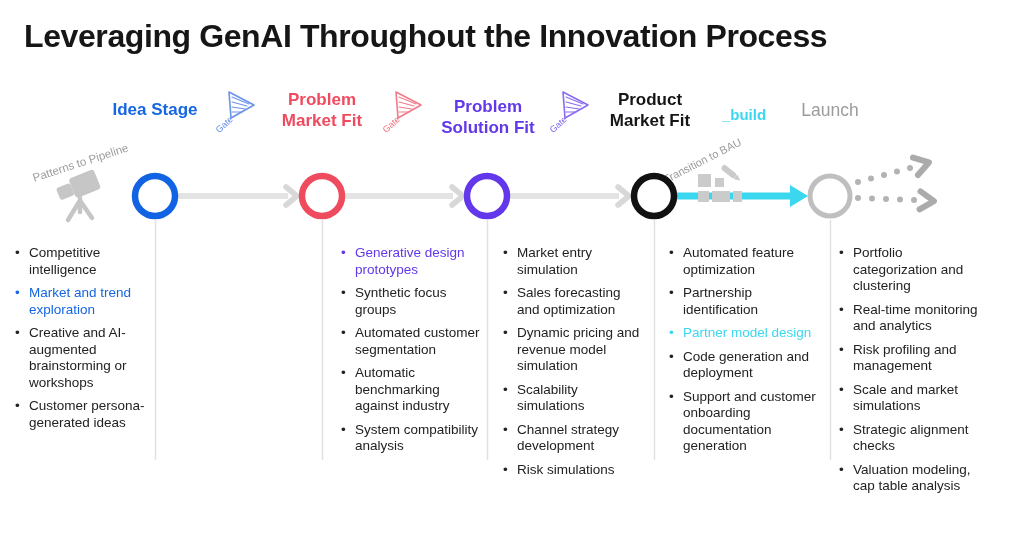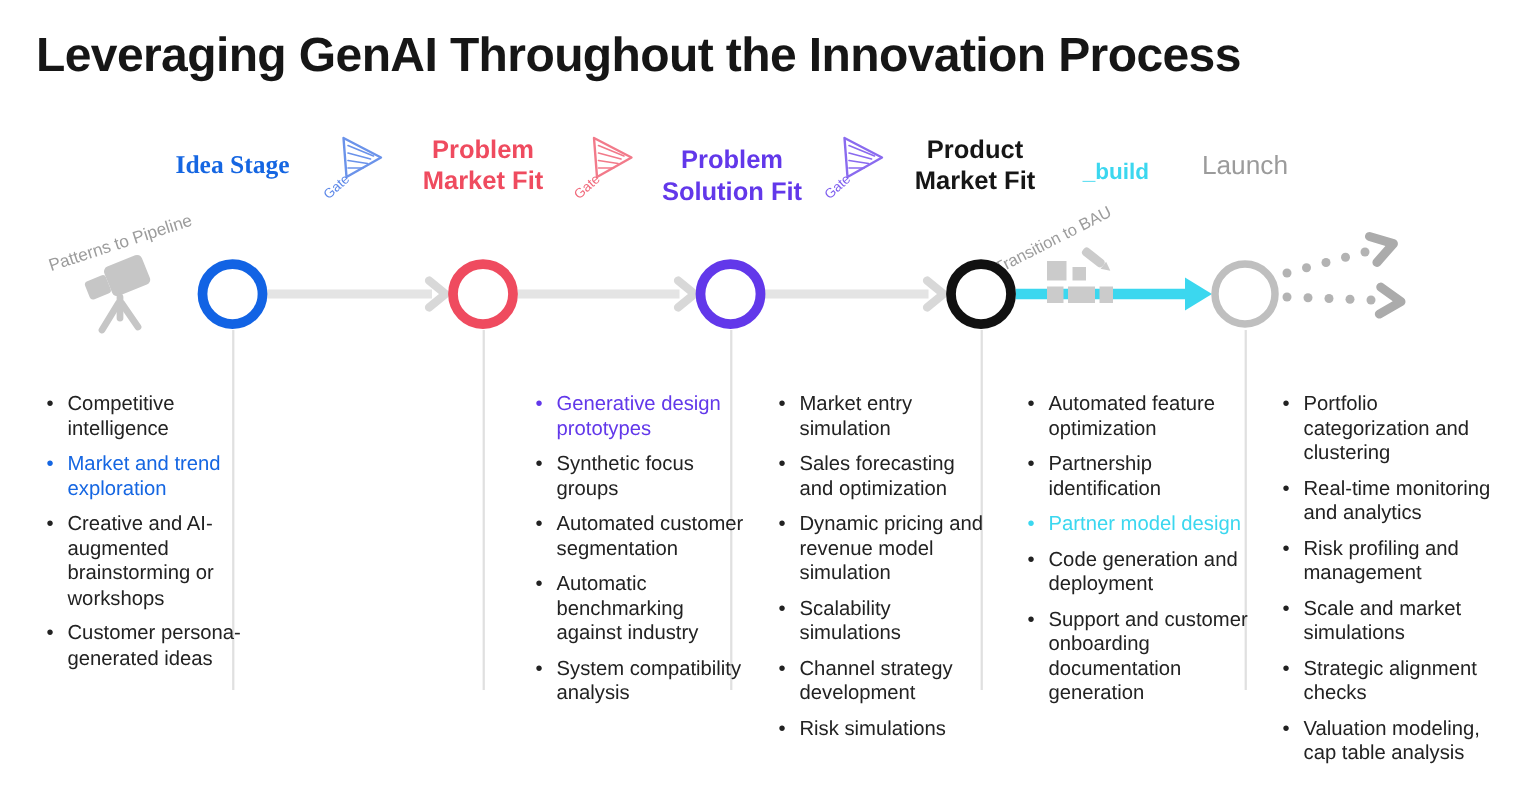--- a/index.html
+++ b/index.html
@@ -7,21 +7,21 @@
     position:relative;width:1024px;height:533px;background:#ffffff;overflow:hidden;
     font-family:"Liberation Sans", sans-serif;color:#1f1f1f;
   }
   
   .title{
     position:absolute;left:24px;top:18px;width:940px;
     font-size:32px;font-weight:700;letter-spacing:-0.4px;color:#161616;
   }
   
   .stage-label{position:absolute;text-align:center;font-weight:bold;font-size:17px;line-height:21px;}
-  .lbl-idea   {left:100px;top:99px;width:110px;color:#1566E2;font-family:Liberation Serif, serif;}
+  .lbl-idea   {left:100px;top:99px;width:110px;color:#1566E2;}
   .lbl-pmf    {left:272px;top:89px;width:100px;color:#EF4B5F;}
   .lbl-psf    {left:438px;top:96px;width:100px;color:#6238EA;}
   .lbl-prodmf {left:600px;top:89px;width:100px;color:#161616;}
   .lbl-build  {left:714px;top:104px;width:60px;color:#3BD7EF;font-size:15px;}
   .lbl-launch {left:792px;top:100px;width:76px;color:#9B9B9B;font-weight:normal;font-size:17.5px;}
   
   .gate{position:absolute;width:46px;height:52px;}
   .gate-1{left:217px;top:88px;}
   .gate-2{left:384px;top:88px;}
   .gate-3{left:551px;top:88px;}
@@ -37,21 +37,21 @@
   .gate-2 svg path{stroke:#F27A8A;}
   .gate-3 svg path{stroke:#8A6BEF;}
   
   .annot{
     position:absolute;color:#9C9C9C;font-size:11.5px;white-space:nowrap;
     transform-origin:left center;
   }
   .annot-left {left:33px;top:172px;transform:rotate(-18deg);}
   .annot-right{left:664px;top:174px;transform:rotate(-27deg);font-size:11px;}
   
-  .col{position:absolute;top:245px;margin:16px;padding:0;list-style:none;}
+  .col{position:absolute;top:245px;margin:0;padding:0;list-style:none;}
   .col li{
     position:relative;padding-left:15px;margin:0 0 7px 0;
     font-size:13.5px;line-height:16.5px;color:#222222;
   }
   .col li::before{content:"\2022";position:absolute;left:1px;top:0;}
   .col-1{left:14px; width:140px;}
   .col-2{left:170px;width:142px;}
   .col-3{left:340px;width:140px;}
   .col-4{left:502px;width:143px;}
   .col-5{left:668px;width:148px;}

